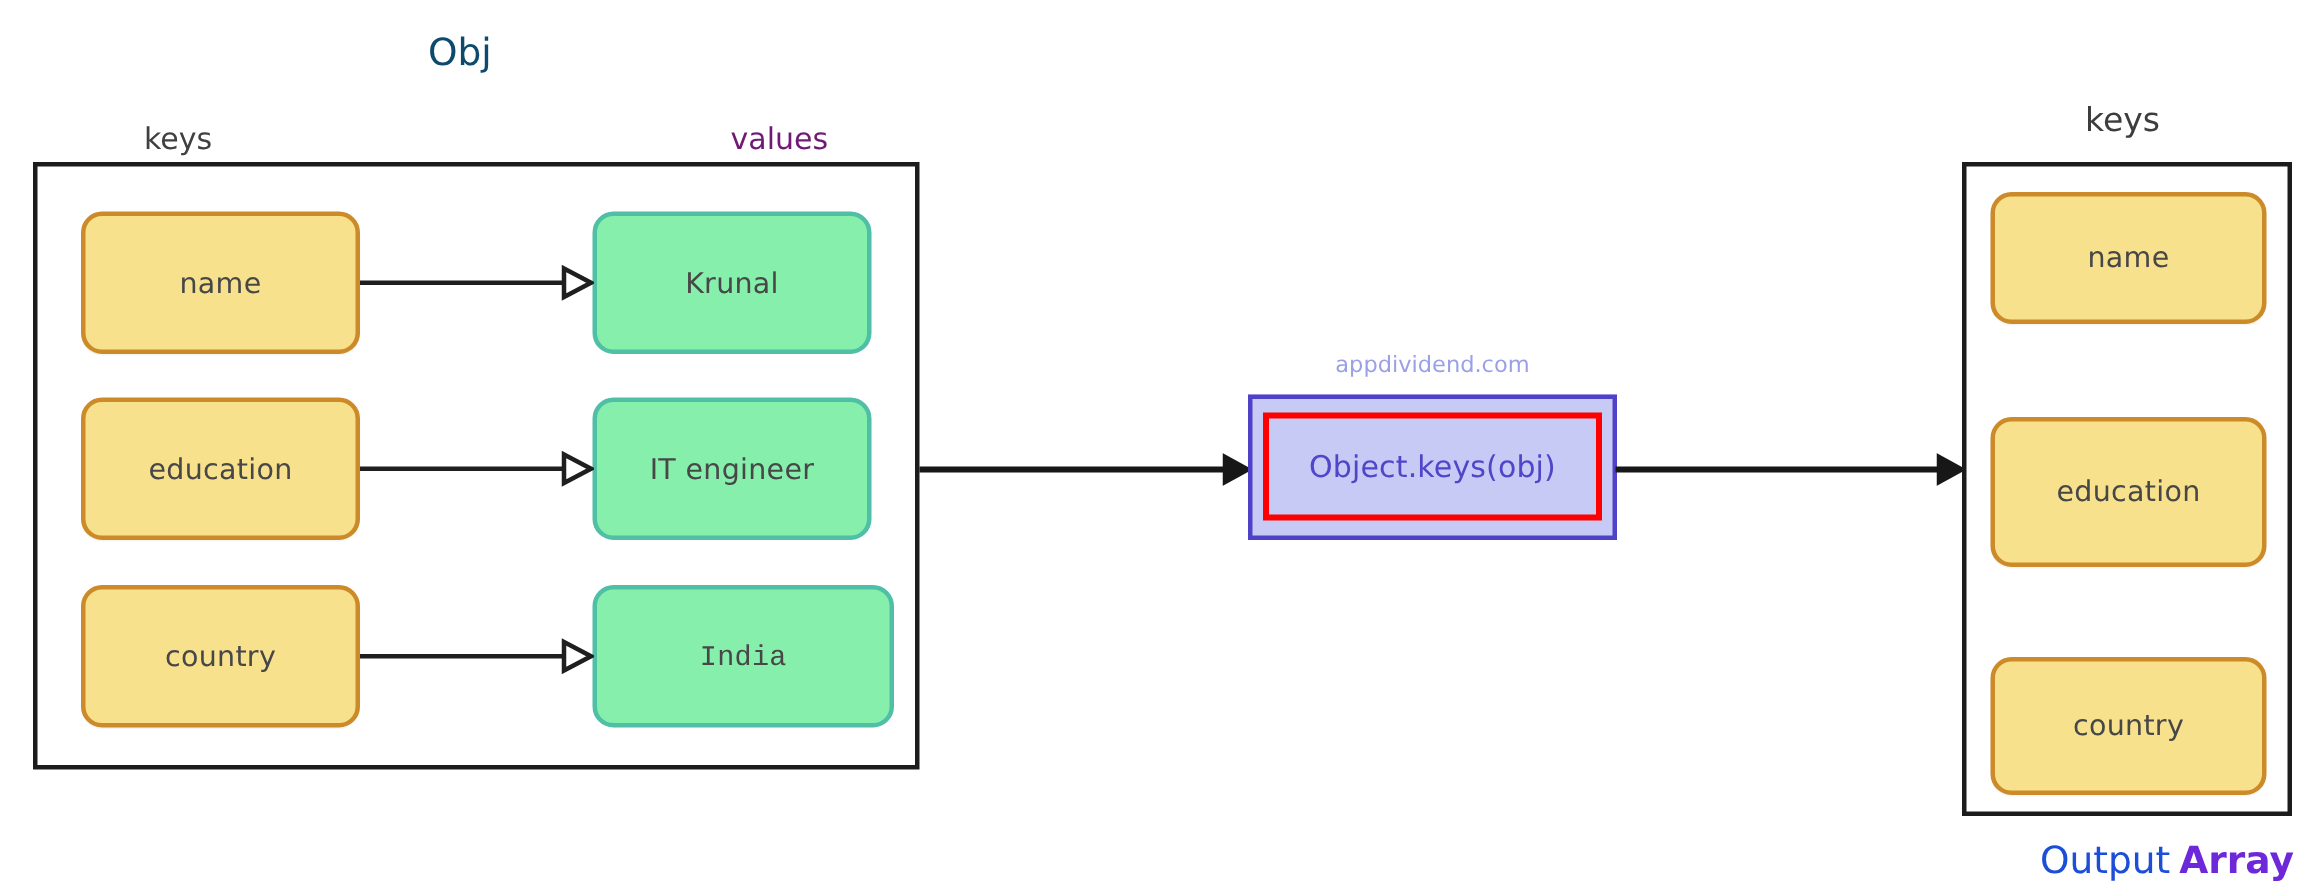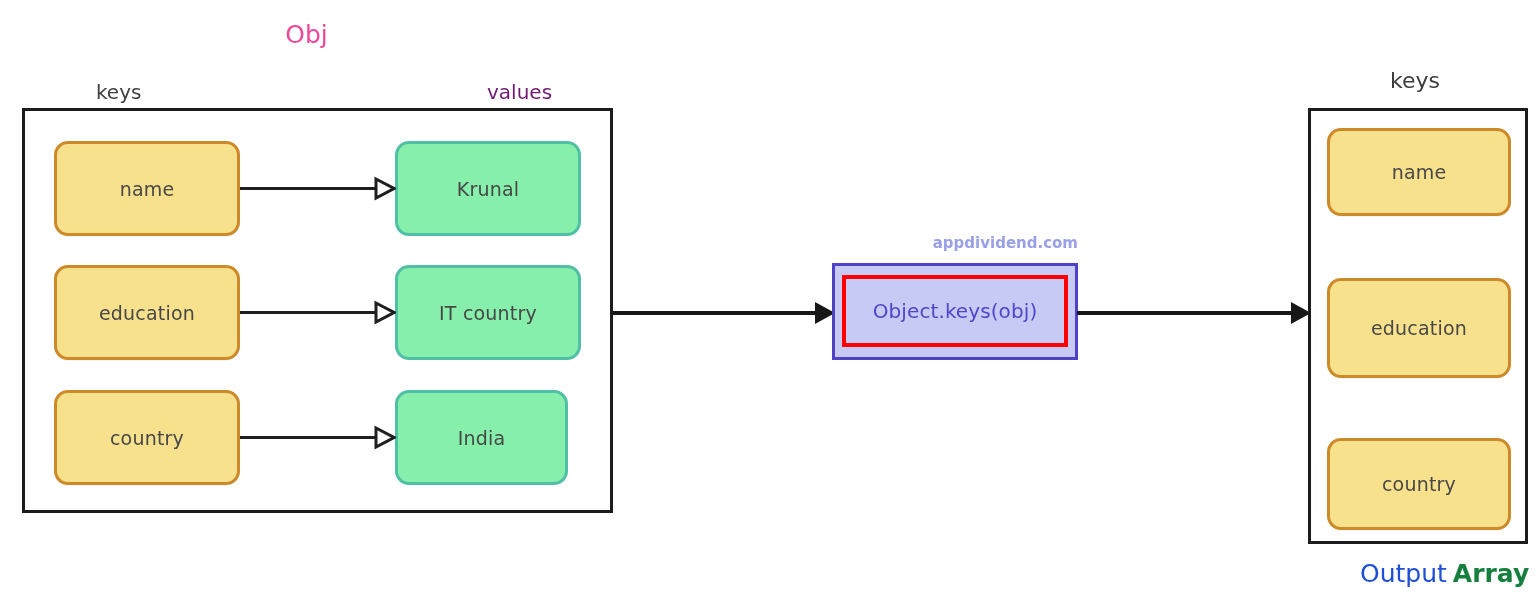--- a/index.html
+++ b/index.html
@@ -27,36 +27,36 @@
     font-size: 24px;
     line-height: 1;
     white-space: nowrap;
     font-family: "DejaVu Sans", "Liberation Sans", sans-serif;
   }
   .label-obj {
     left: 0; top: 22px;
     width: 613px;
     text-align: center;
     font-size: 25px;
-    color: #ec4899;
+    color: #0c4a6e;
   }
   .label-keys-left   { left: 96px;  top: 82px; font-size: 20px; color: #404040; }
   .label-values-left { left: 487px; top: 82px; font-size: 20px; color: #701a75; }
   .label-keys-right  { left: 1390px; top: 70px; font-size: 22px; color: #3d3d3d; }
 
   .label-output-wrap {
     position: absolute;
     left: 1360px;
     top: 561px;
     font-size: 25px;
     white-space: nowrap;
     line-height: 1;
   }
   .label-output-wrap .out  { color: #1d4ed8; }
-  .label-output-wrap .arr  { color: #15803d; font-weight: 700; margin-left: 6px; text-align: right; }
+  .label-output-wrap .arr  { color: #6d28d9; font-weight: 700; margin-left: 6px; text-align: right; }
 
   
   .panel {
     position: absolute;
     background: #ffffff;
     border: 3px solid #1c1c1c;
     box-sizing: border-box;
   }
   #panel-obj    { left: 22px;   top: 108px; width: 591px; height: 405px; }
   #panel-output { left: 1308px; top: 108px; width: 220px; height: 436px; }
@@ -86,21 +86,21 @@
   }
 
   
   #key-name      { left: 54px; top: 141px; width: 186px; height: 95px; }
   #key-education { left: 54px; top: 265px; width: 186px; height: 95px; }
   #key-country   { left: 54px; top: 390px; width: 186px; height: 95px; }
 
   
   #val-krunal    { left: 395px; top: 141px; width: 186px; height: 95px; }
   #val-engineer  { left: 395px; top: 265px; width: 186px; height: 95px; }
-  #val-india     { left: 395px; top: 390px; width: 173px; height: 95px; }
+  #val-india     { left: 395px; top: 390px; width: 201px; height: 95px; font-family: Liberation Mono, monospace; }
 
   
   #out-name      { left: 1327px; top: 128px; width: 184px; height: 88px; }
   #out-education { left: 1327px; top: 278px; width: 184px; height: 100px; }
   #out-country   { left: 1327px; top: 438px; width: 184px; height: 92px; }
 
   
   .pair-arrow { position: absolute; height: 26px; }
   .pair-arrow .shaft {
     position: absolute;
@@ -153,46 +153,45 @@
     color: #4F46C9;
     font-size: 20px;
     line-height: 1;
     white-space: nowrap;
     letter-spacing: .1px;
   }
   #watermark {
     position: absolute;
     left: 832px; top: 236px;
     width: 246px;
-    text-align: right;
+    text-align: center;
     color: #9AA0E8;
     font-size: 15px;
     line-height: 1;
     white-space: nowrap;
-    font-weight: bold;
   }
 </style>
 </head>
 <body>
 
 <div id="stage">
 
   <div class="free-label label-obj">Obj</div>
 
   <div class="free-label label-keys-left">keys</div>
   <div class="free-label label-values-left">values</div>
 
   <div class="panel" id="panel-obj"></div>
 
   <div class="node key" id="key-name">name</div>
   <div class="node key" id="key-education">education</div>
   <div class="node key" id="key-country">country</div>
 
   <div class="node value" id="val-krunal">Krunal</div>
-  <div class="node value" id="val-engineer">IT country</div>
+  <div class="node value" id="val-engineer">IT engineer</div>
   <div class="node value" id="val-india">India</div>
 
   <div class="pair-arrow" id="pair-1">
     <div class="shaft"></div>
     <svg width="22" height="26" viewBox="0 0 22 26">
       <polygon points="2,3 20,12.5 2,22" fill="#ffffff" stroke="#1f1f1f" stroke-width="3" stroke-linejoin="miter"></polygon>
     </svg>
   </div>
   <div class="pair-arrow" id="pair-2">
     <div class="shaft"></div>

